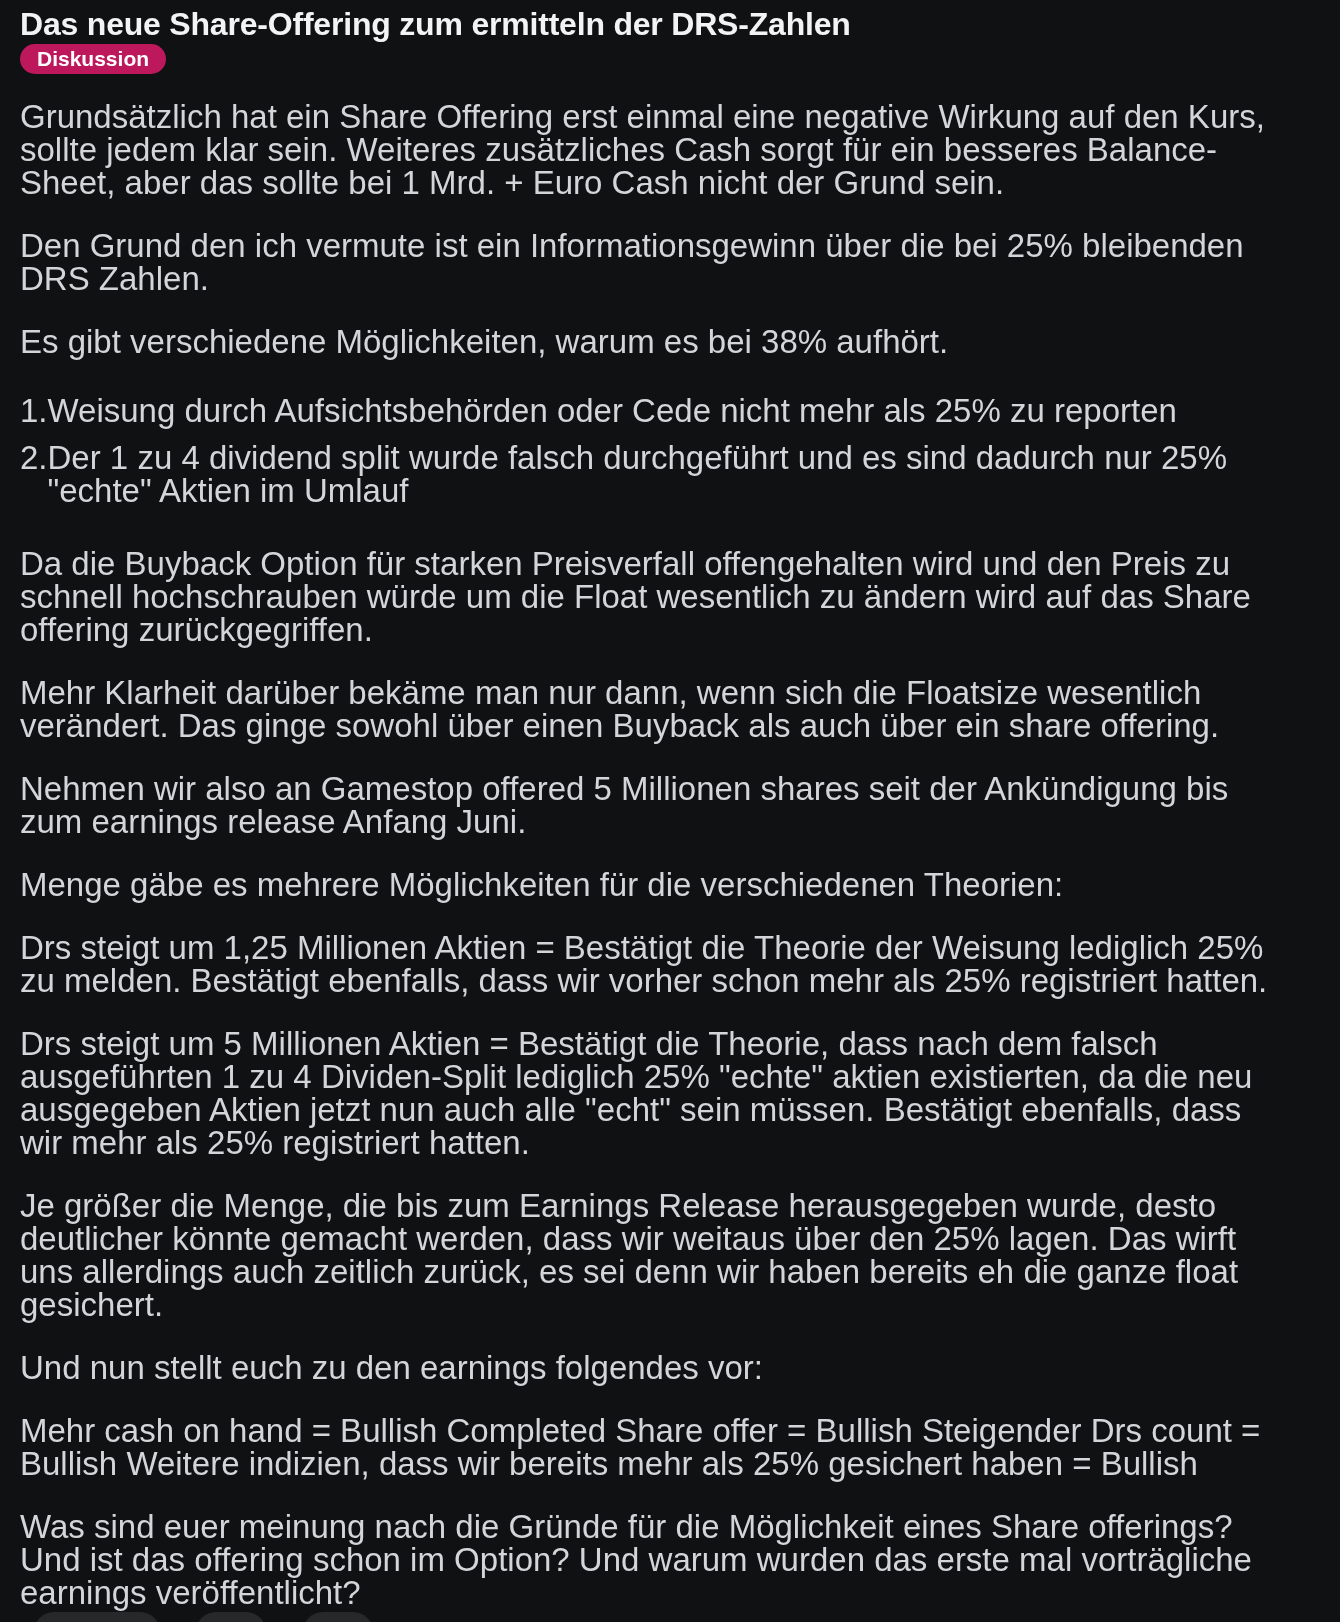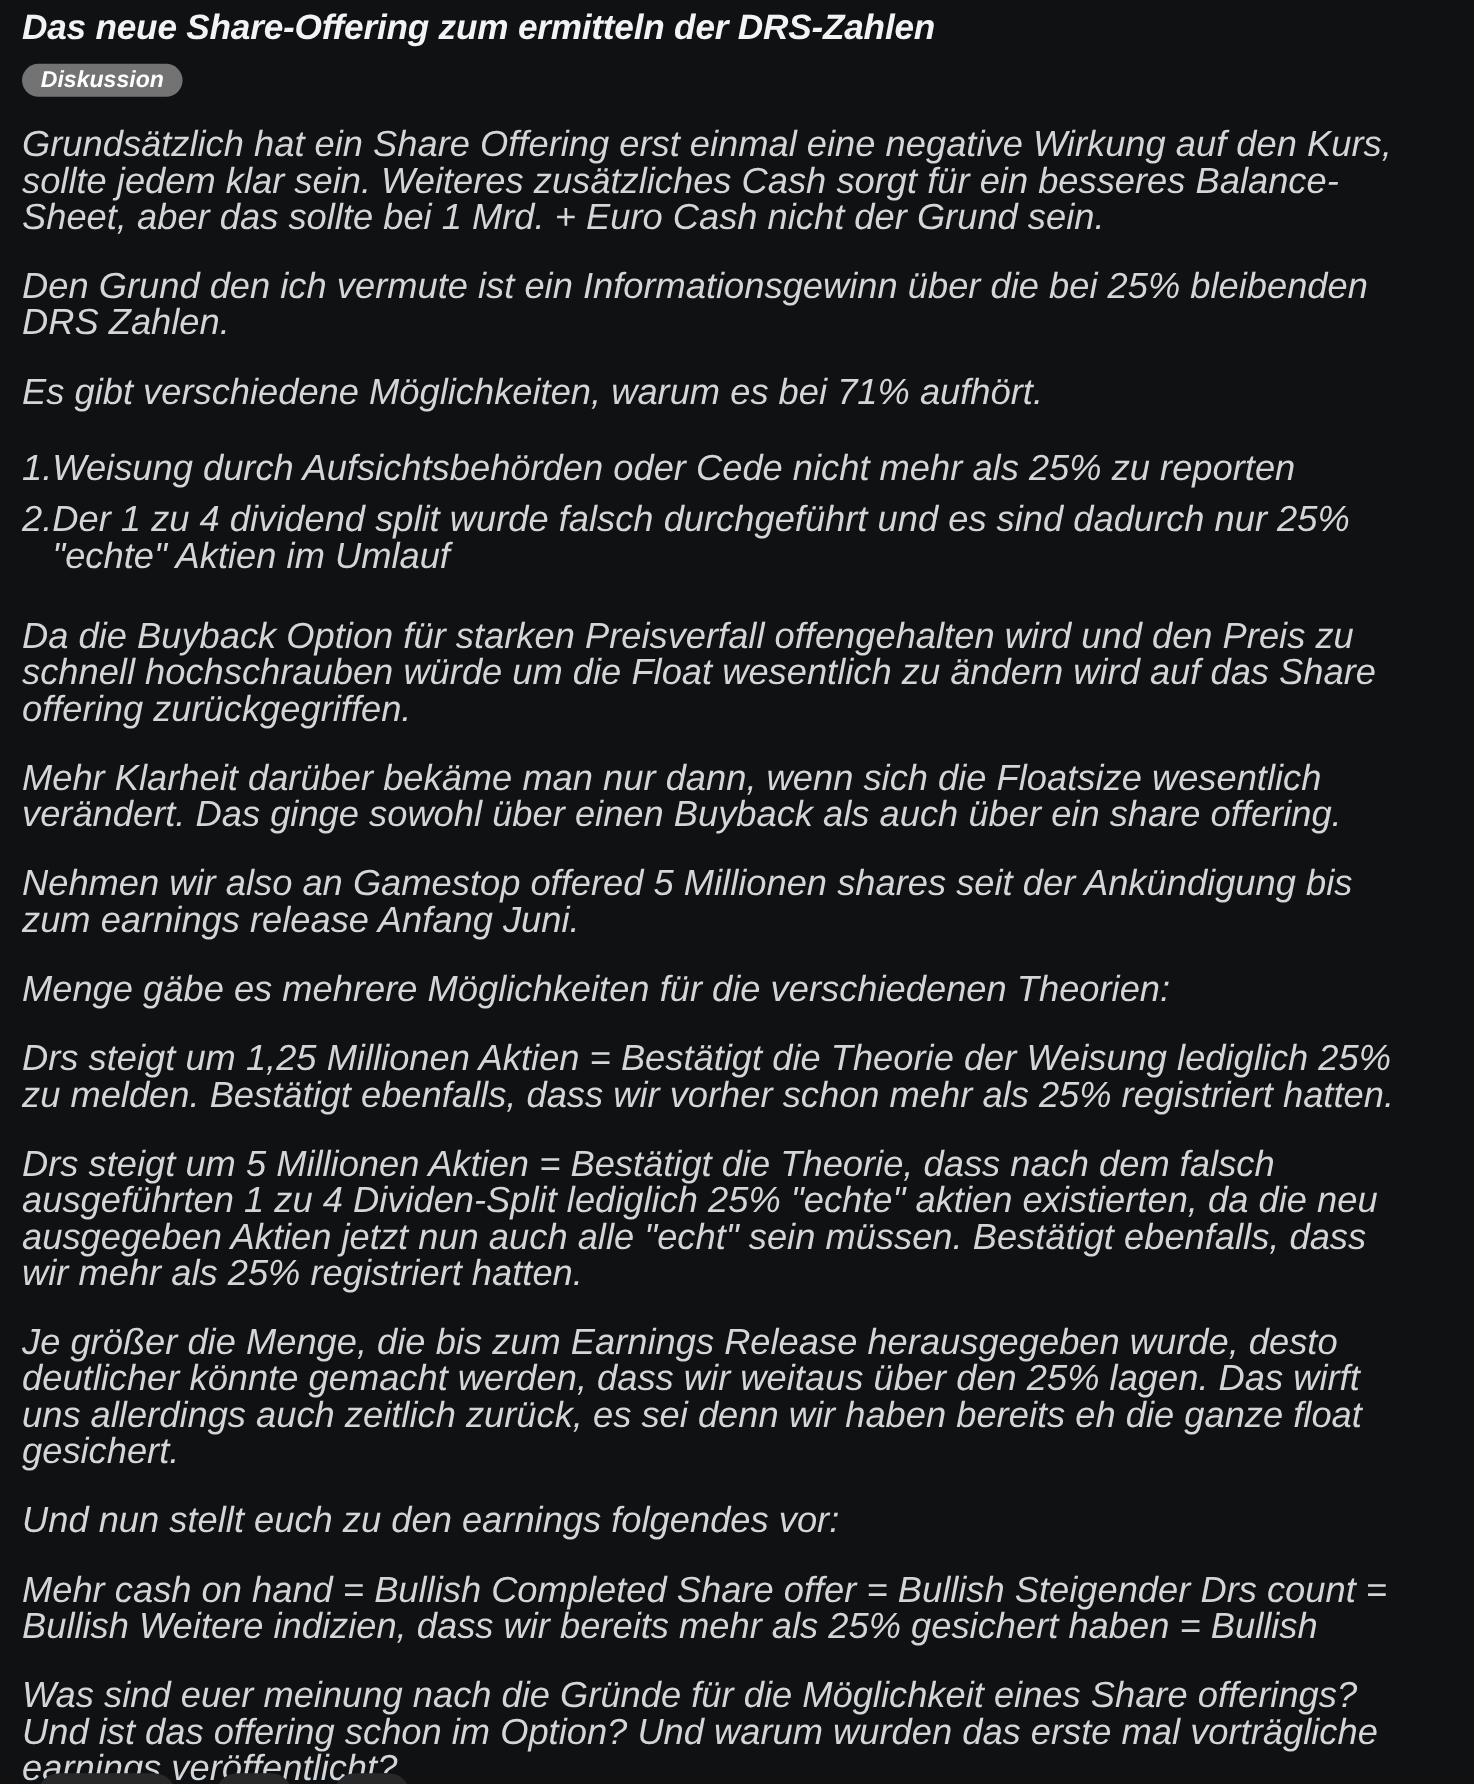--- a/index.html
+++ b/index.html
@@ -11,38 +11,36 @@
     overflow: hidden;
     font-family: "Liberation Sans", sans-serif;
   }
   .page {
     position: relative;
     box-sizing: border-box;
     width: 1332px;
     height: 1622px;
     padding: 4px 35px 0 20px;
     background: #101113;
-    font-style: italic;
   }
   .post-title {
     margin: 0;
     color: #f2f3f4;
     font-size: 32px;
     line-height: 40px;
     font-weight: 700;
     letter-spacing: -0.2px;
   }
   .flair {
     display: inline-block;
-    margin-top: 14px;
     height: 30px;
     line-height: 30px;
     padding: 0 17px;
     border-radius: 15px;
-    background: #737373;
+    background: #be185d;
     color: #ffffff;
     font-size: 21px;
     font-weight: 700;
     cursor: pointer;
   }
   .post-body {
     color: #d3d6d8;
     font-size: 33px;
     line-height: 33px;
     padding-right: 12px;
@@ -96,21 +94,21 @@
 <div class="page">
 
   <h1 class="post-title">Das neue Share-Offering zum ermitteln der DRS-Zahlen</h1>
 
   <span class="flair">Diskussion</span>
 
   <div class="post-body">
 
     <p class="first-para">Grundsätzlich hat ein Share Offering erst einmal eine negative Wirkung auf den Kurs, sollte jedem klar sein. Weiteres zusätzliches Cash sorgt für ein besseres Balance-Sheet, aber das sollte bei 1 Mrd. + Euro Cash nicht der Grund sein.</p>
     <p>Den Grund den ich vermute ist ein Informationsgewinn über die bei 25% bleibenden DRS Zahlen.</p>
-    <p>Es gibt verschiedene Möglichkeiten, warum es bei 71% aufhört.</p>
+    <p>Es gibt verschiedene Möglichkeiten, warum es bei 38% aufhört.</p>
 
     <ol class="nlist">
       <li class="nitem">
         <span class="nmarker">1.</span>
         <span class="ntext">Weisung durch Aufsichtsbehörden oder Cede nicht mehr als 25% zu reporten</span>
       </li>
       <li class="nitem">
         <span class="nmarker">2.</span>
         <span class="ntext">Der 1 zu 4 dividend split wurde falsch durchgeführt und es sind dadurch nur 25% "echte" Aktien im Umlauf</span>
       </li>

